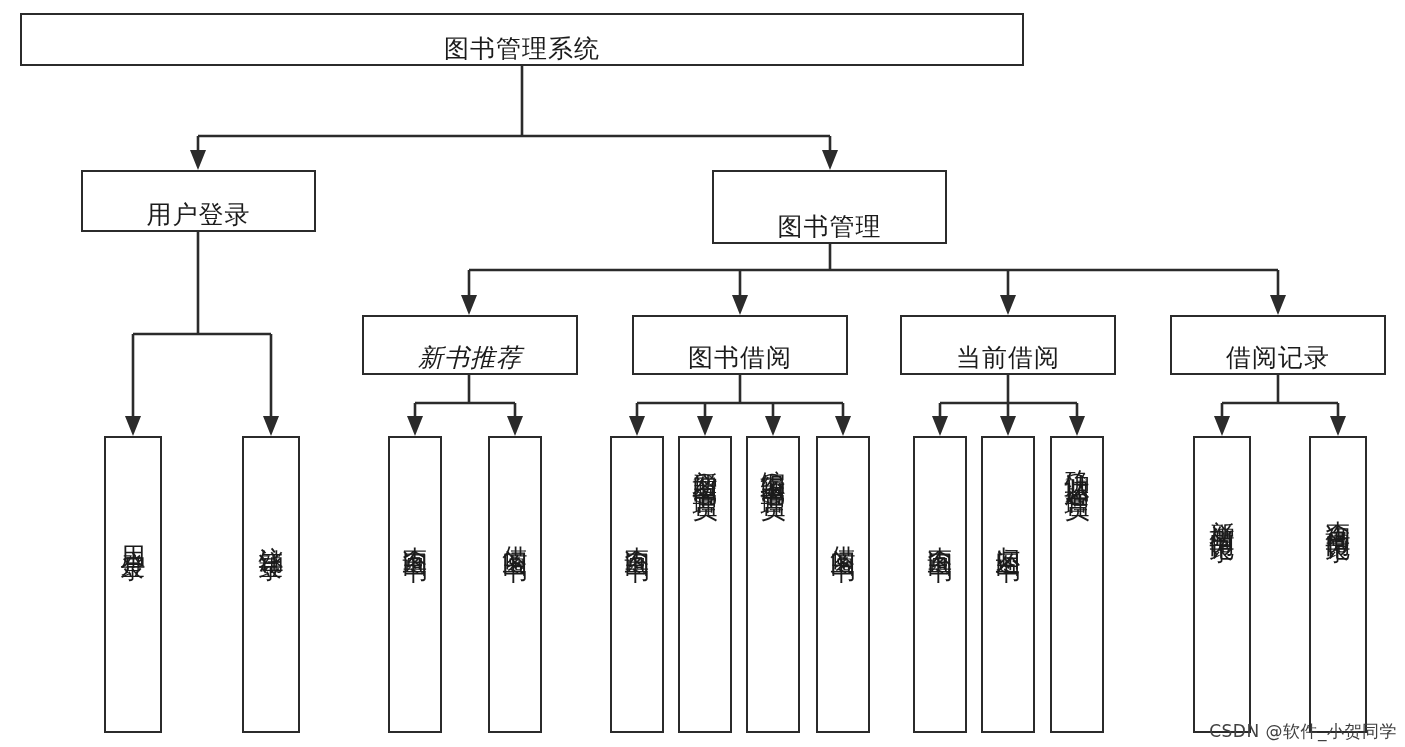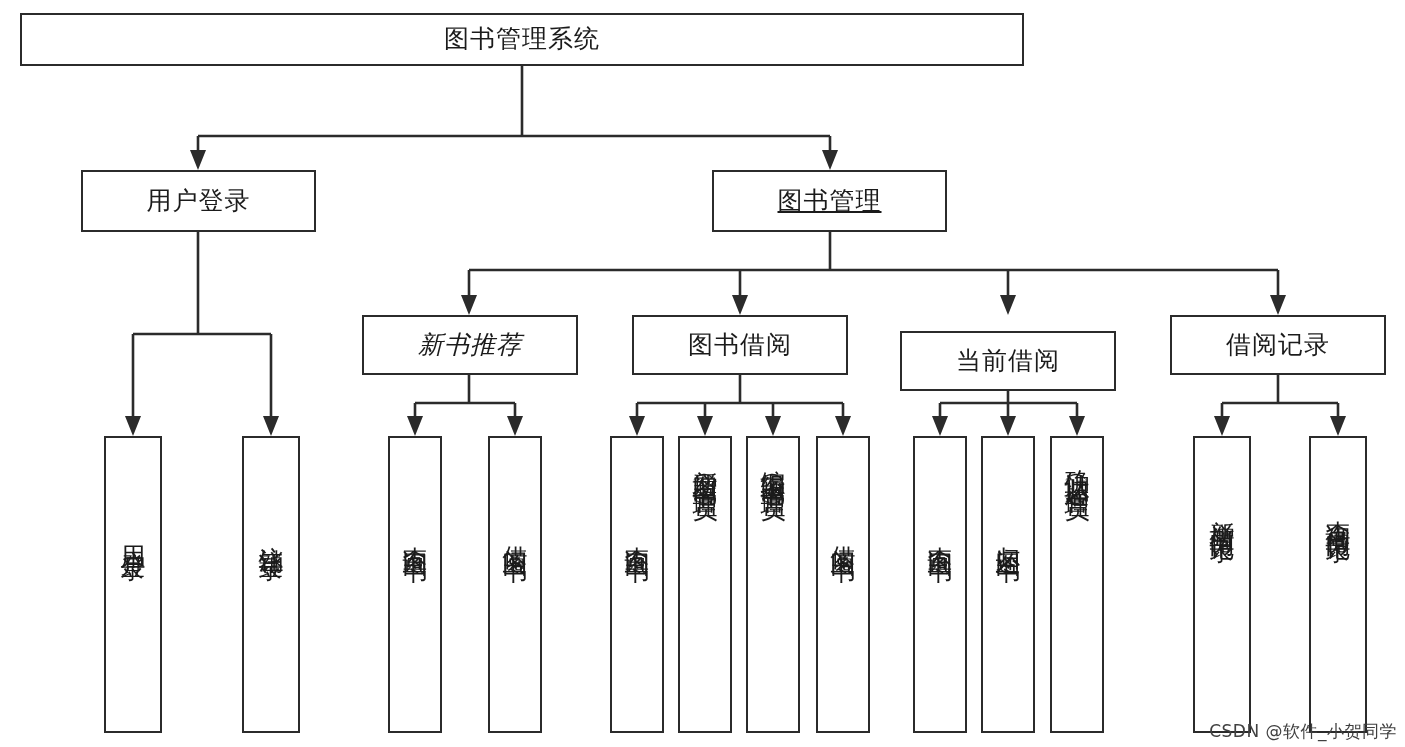--- a/index.html
+++ b/index.html
@@ -10,21 +10,21 @@
     overflow:hidden;
     position:relative;
   }
   #canvas{position:absolute;left:0;top:0;width:1405px;height:747px;}
   .node{
     position:absolute;
     box-sizing:border-box;
     background:#ffffff;
     border:2.5px solid #2b2b2b;
     display:flex;
-    align-items:center;
+    align-items:flex-end;
     justify-content:center;
     color:#1b1b1b;
   }
   .node .label{
     font-size:25px;
     line-height:1.15;
     letter-spacing:1px;
     white-space:nowrap;
   }
   .leaf{
@@ -130,31 +130,31 @@
     <polygon points="1330,416 1346,416 1338,436"></polygon>
   </svg>
 
   <div class="node" style="left:20px;top:13px;width:1004px;height:53px;">
     <span class="label">图书管理系统</span>
   </div>
 
   <div class="node" style="left:81px;top:170px;width:235px;height:62px;">
     <span class="label">用户登录</span>
   </div>
-  <div class="node" style="left:712px;top:170px;width:235px;height:62px;text-decoration:underline;">
+  <div class="node" style="left:712px;top:170px;width:235px;height:74px;">
     <span class="label">图书管理</span>
   </div>
 
   <div class="node" style="left:362px;top:315px;width:216px;height:60px;font-style:italic;">
     <span class="label">新书推荐</span>
   </div>
   <div class="node" style="left:632px;top:315px;width:216px;height:60px;">
     <span class="label">图书借阅</span>
   </div>
-  <div class="node" style="left:900px;top:315px;width:216px;height:60px;margin-top:16px;">
+  <div class="node" style="left:900px;top:315px;width:216px;height:60px;">
     <span class="label">当前借阅</span>
   </div>
   <div class="node" style="left:1170px;top:315px;width:216px;height:60px;">
     <span class="label">借阅记录</span>
   </div>
 
   <div class="leaf short" style="left:104px;top:436px;width:58px;height:297px;">
     <span class="vlabel">用户登录</span>
   </div>
   <div class="leaf short" style="left:242px;top:436px;width:58px;height:297px;">

